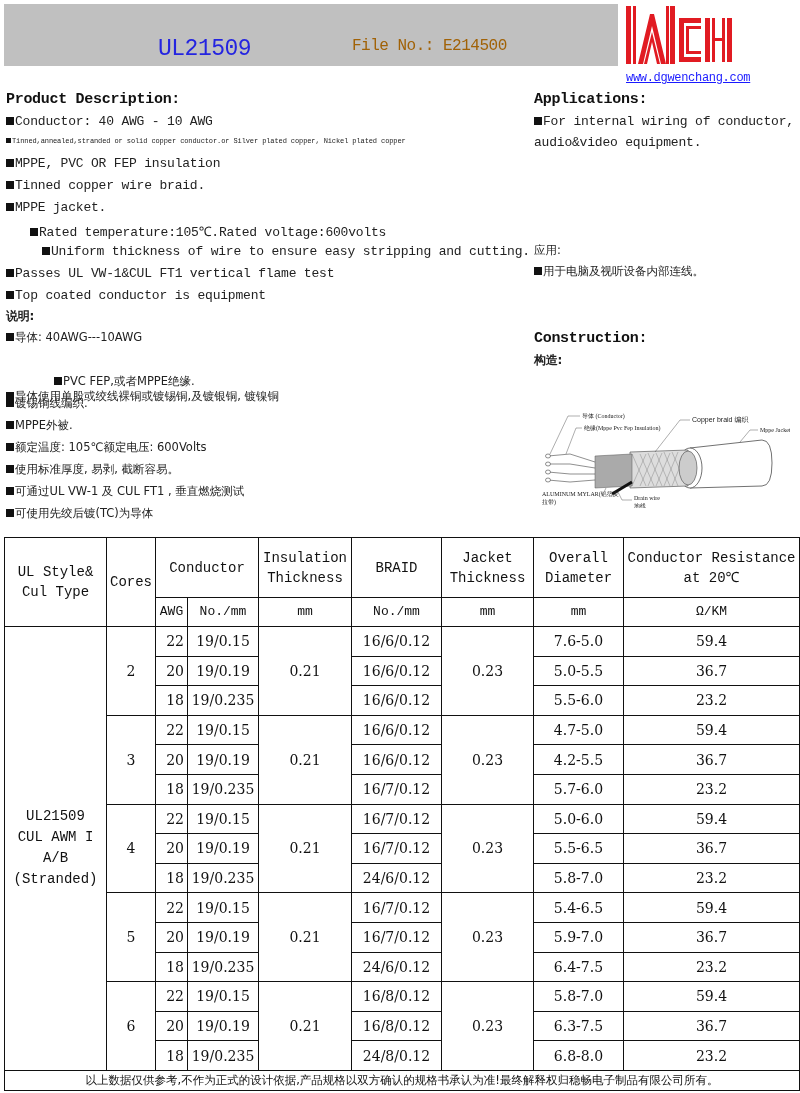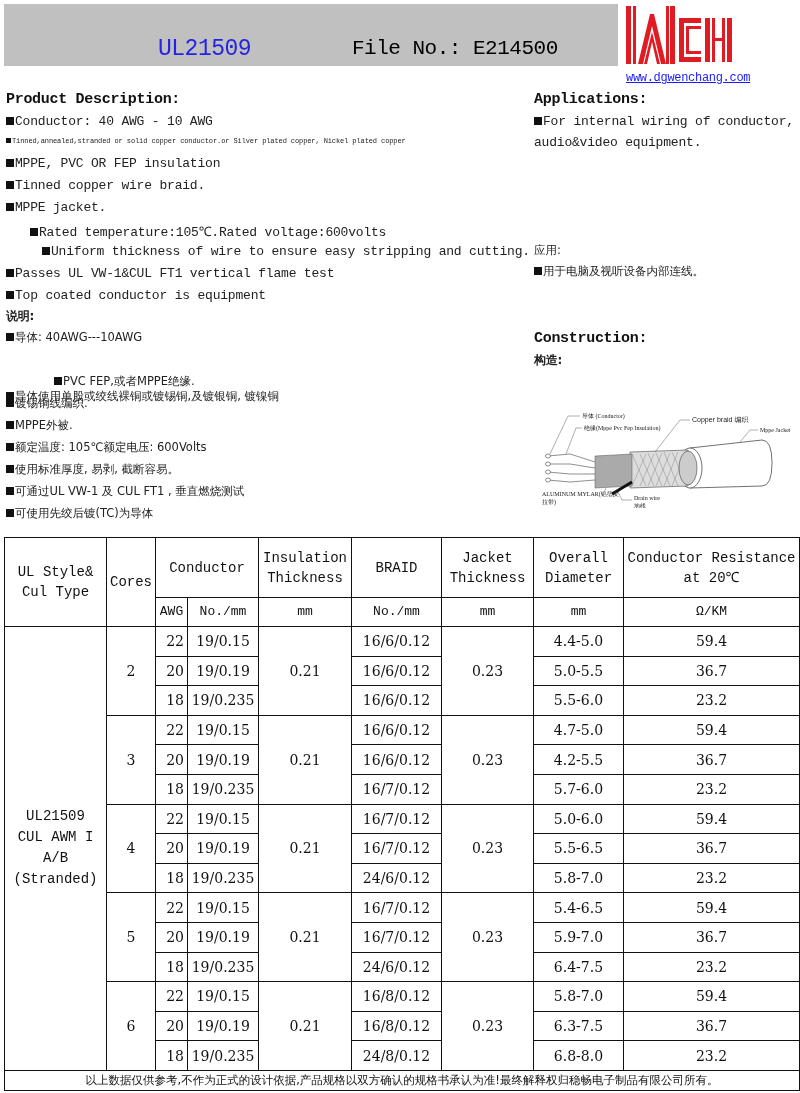--- a/index.html
+++ b/index.html
@@ -1,21 +1,21 @@
 <!DOCTYPE html>
 <html><head>
 <meta charset="utf-8">
 <style>
   * { box-sizing: border-box; margin: 0; padding: 0; }
   html, body { width: 800px; height: 1093px; background: #ffffff; overflow: hidden; }
   body { position: relative; font-family: "DejaVu Serif", "Liberation Serif", serif; color: #111; }
 
   .header-band { position: absolute; left: 4px; top: 4px; width: 614px; height: 62px; background: #c0c0c0; }
   .model { position: absolute; left: 158px; top: 36px; font-family: "Liberation Mono", "DejaVu Sans Mono", monospace; font-size: 23px; color: #2424e0; letter-spacing: -0.5px; }
-  .fileno { position: absolute; left: 352px; top: 37px; font-family: "Liberation Mono", "DejaVu Sans Mono", monospace; font-size: 21px; color: #000000; letter-spacing: -0.5px; }
+  .fileno { position: absolute; left: 352px; top: 37px; font-family: "Liberation Mono", "DejaVu Sans Mono", monospace; font-size: 16px; color: #a16207; letter-spacing: -0.5px; }
   .logo { position: absolute; left: 624px; top: 4px; width: 112px; height: 62px; }
   .url { position: absolute; left: 626px; top: 71px; font-family: "Liberation Mono", monospace; font-size: 12px; color: #1a1aff; text-decoration: underline; letter-spacing: -0.3px; }
 
   .sec-title { position: absolute; font-family: "Liberation Mono", "DejaVu Sans Mono", monospace; font-size: 15px; font-weight: bold; color: #111; letter-spacing: -0.3px; }
   .line { position: absolute; font-family: "Liberation Mono", "DejaVu Sans Mono", monospace; font-size: 13px; color: #222; white-space: nowrap; letter-spacing: -0.2px; }
   .line.small { font-size: 7px; letter-spacing: -0.1px; }
   .line.cn { font-family: "DejaVu Sans", sans-serif; font-size: 11.5px; letter-spacing: 0; }
   .line.cnb { font-family: "DejaVu Sans", sans-serif; font-size: 12px; font-weight: bold; }
   .bullet { display: inline-block; width: 8px; height: 8px; background: #111; margin-right: 1px; vertical-align: -0px; }
   .small .bullet { width: 5px; height: 5px; }
@@ -192,21 +192,21 @@
           <div>CUL AWM I</div>
           <div>A/B</div>
           <div>(Stranded)</div>
         </td>
         <td rowspan="3">2</td>
         <td class="awg">22</td>
         <td>19/0.15</td>
         <td rowspan="3">0.21</td>
         <td>16/6/0.12</td>
         <td rowspan="3">0.23</td>
-        <td>4.4-5.0</td>
+        <td>7.6-5.0</td>
         <td>59.4</td>
       </tr>
       <tr>
         <td class="awg">20</td>
         <td>19/0.19</td>
         <td>16/6/0.12</td>
         <td>5.0-5.5</td>
         <td>36.7</td>
       </tr>
       <tr>

